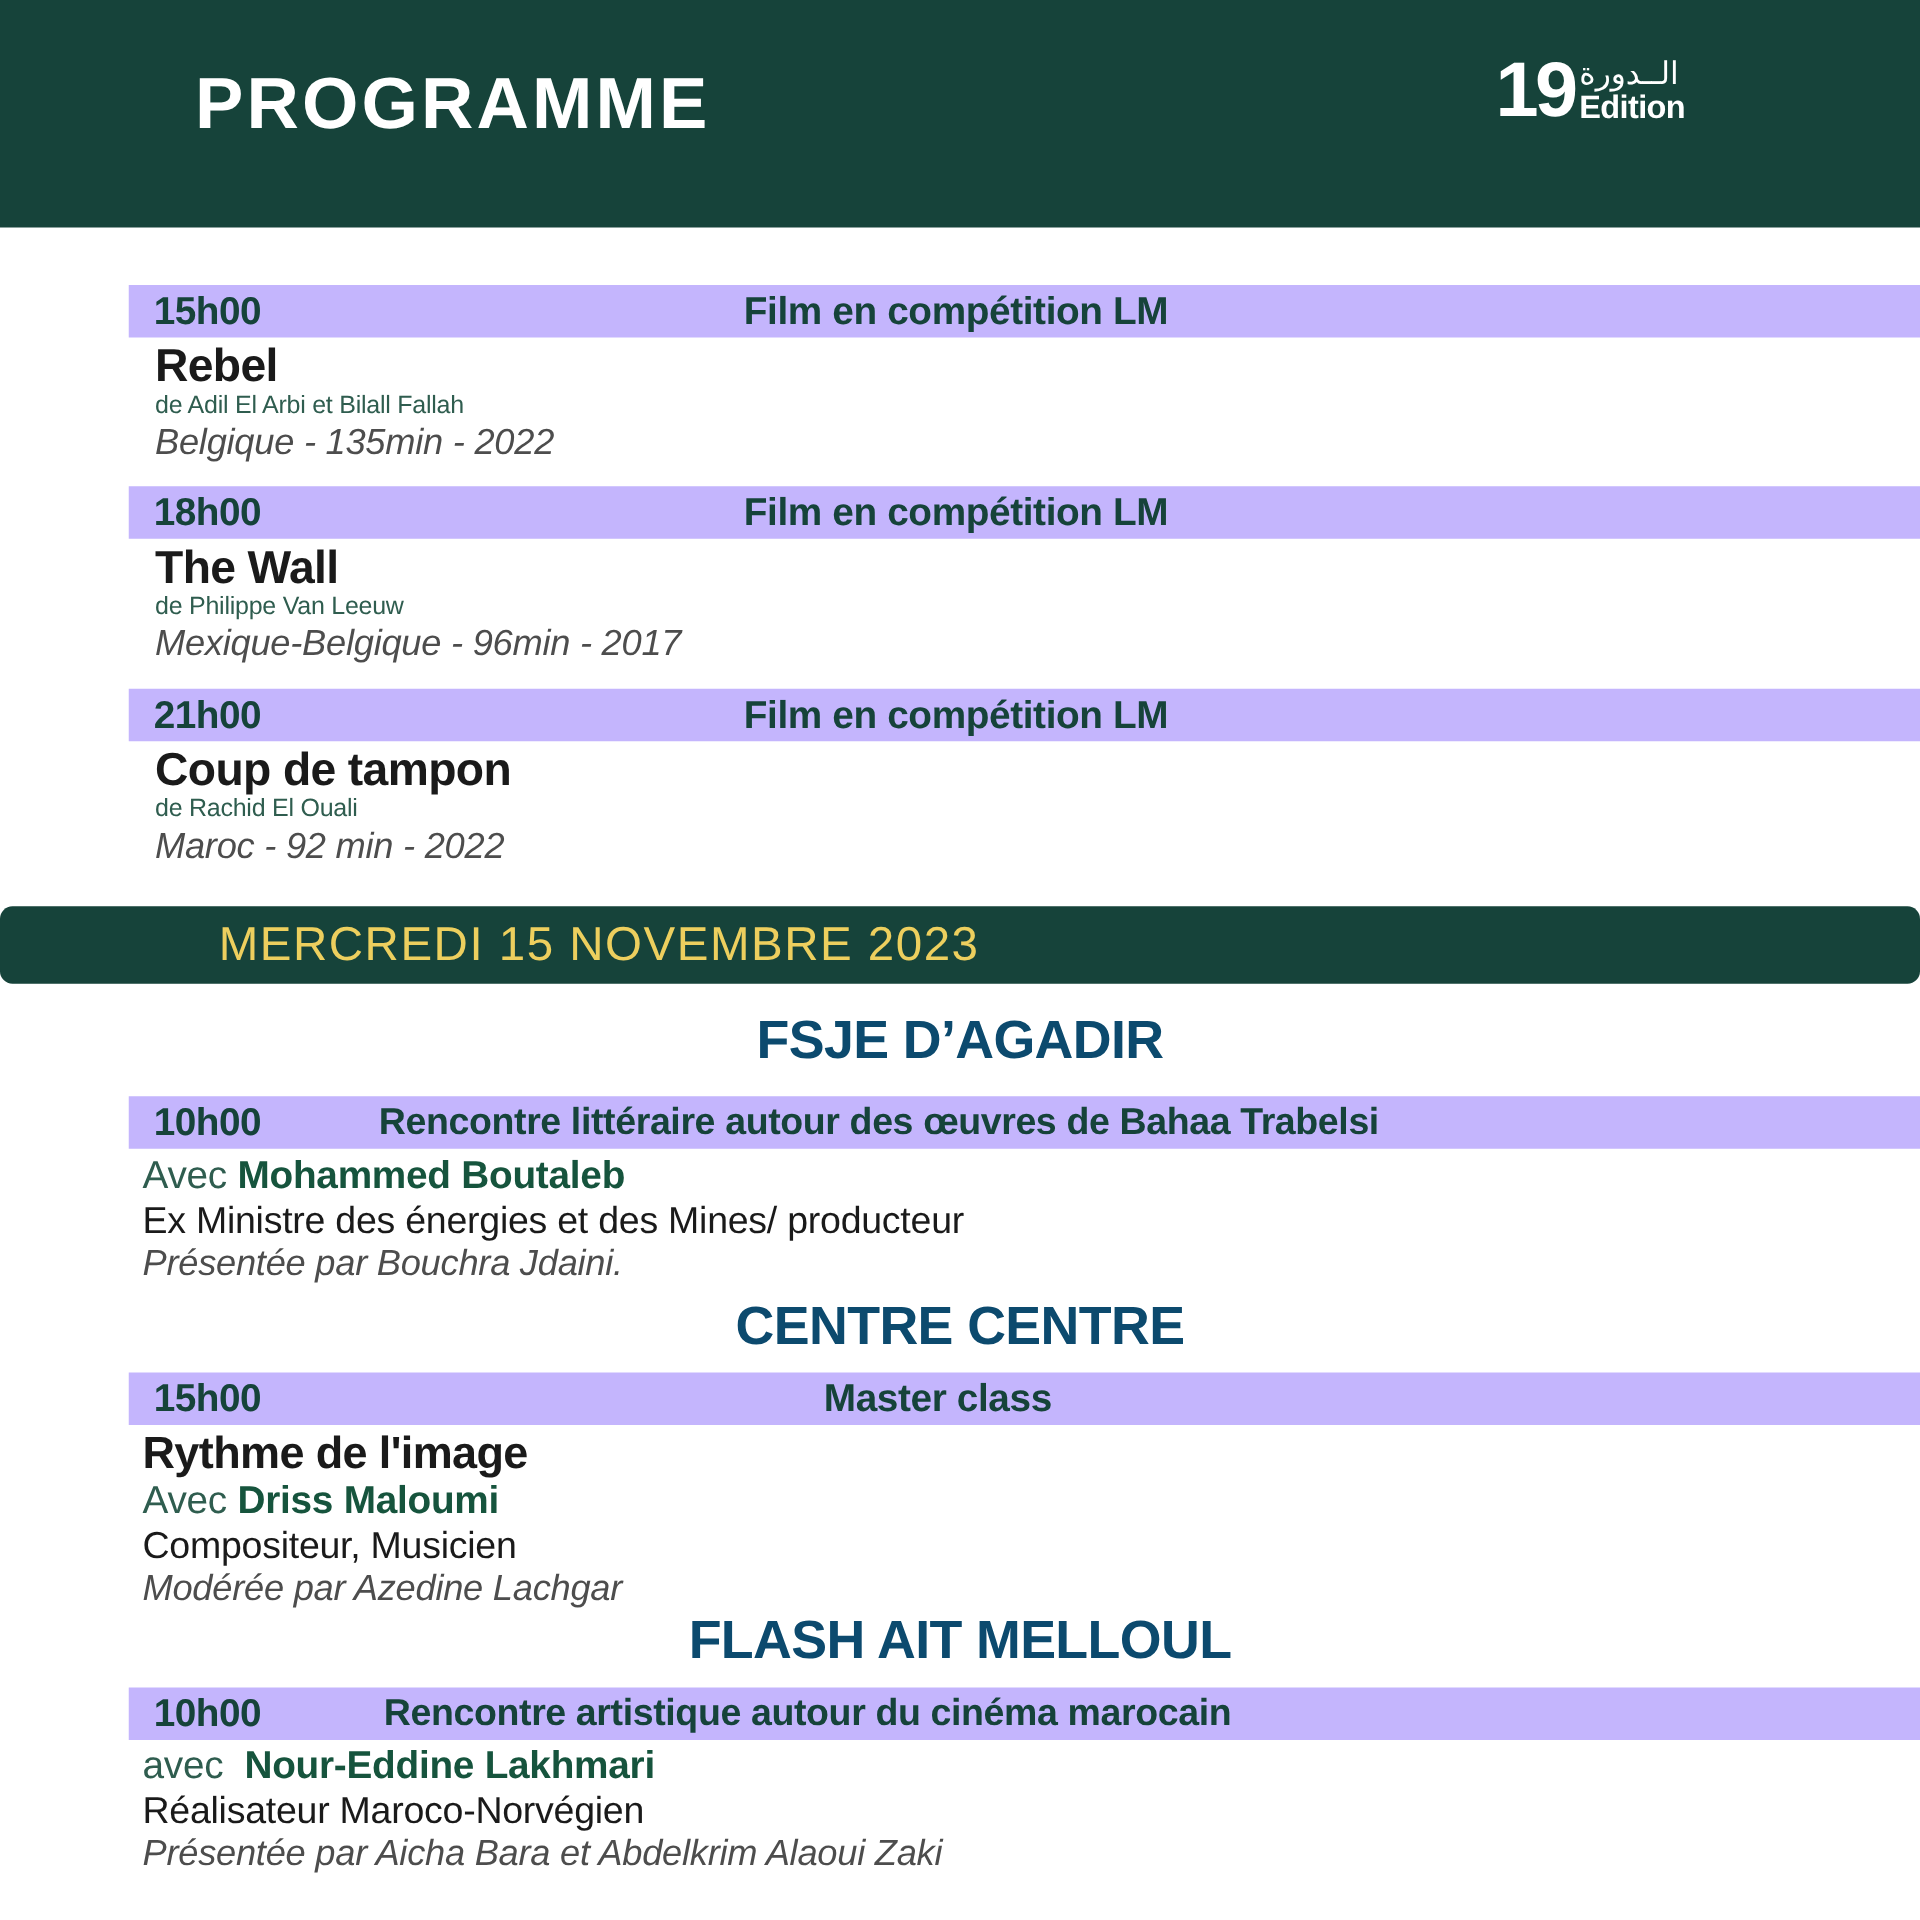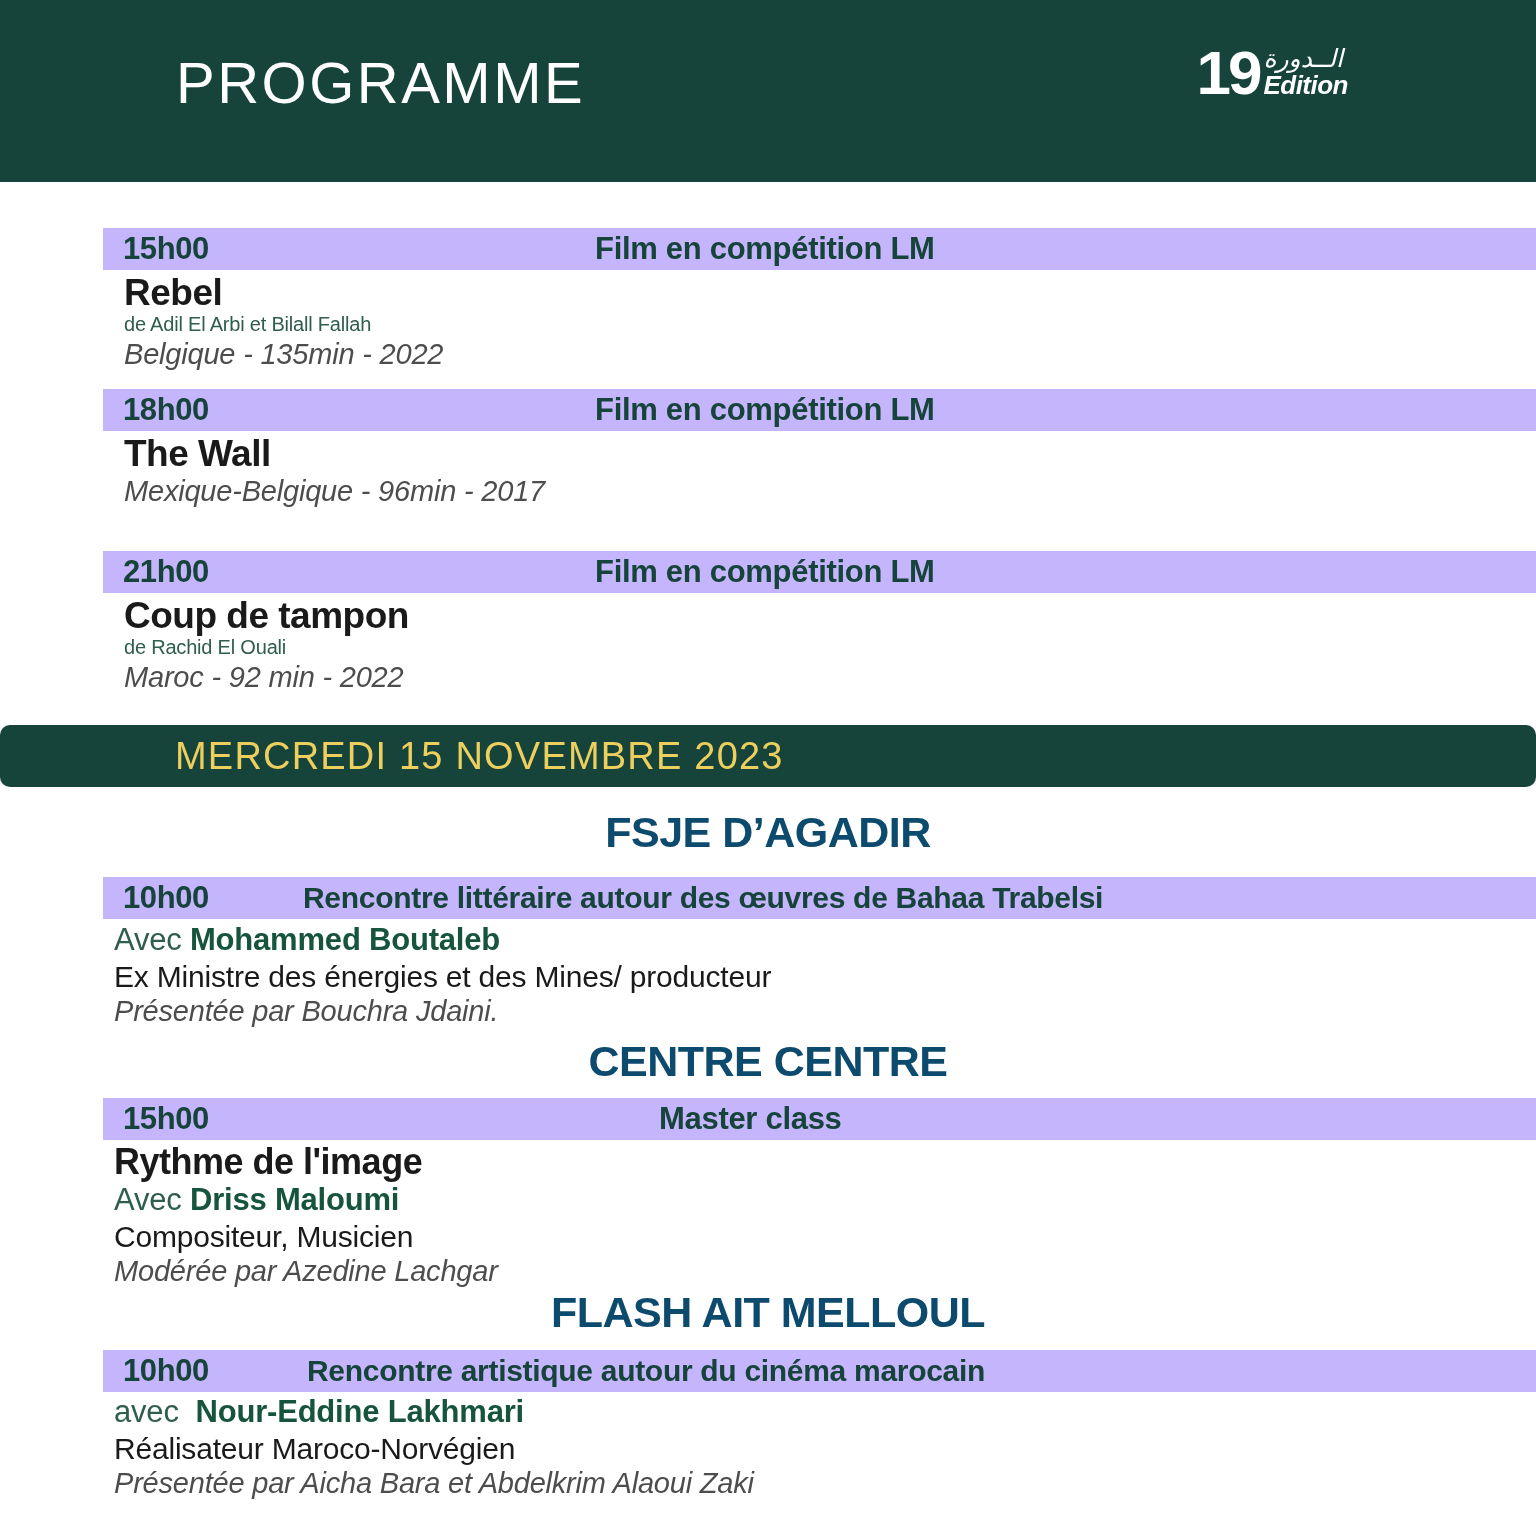--- a/index.html
+++ b/index.html
@@ -14,25 +14,25 @@
   
   .header {
     position:relative;
     height:182px;
     background:#16433a;
     display:flex;
     align-items:center;
   }
   .header-title {
     position:absolute;
-    left:176px;
+    left:156px;
     top:54px;
     color:#ffffff;
     font-size:58px;
-    font-weight:400;
+    font-weight:700;
     letter-spacing:2.5px;
     line-height:1;
     font-family:"Liberation Sans", sans-serif;
   }
   .edition-logo {
     position:absolute;
     right:188px;
     top:44px;
     display:flex;
     align-items:flex-start;
@@ -44,21 +44,20 @@
     line-height:0.92;
     letter-spacing:-3px;
     font-family:"Liberation Sans", sans-serif;
   }
   .edition-right {
     display:flex;
     flex-direction:column;
     align-items:flex-start;
     margin-left:4px;
     padding-top:2px;
-    font-style:italic;
   }
   .edition-ar {
     font-size:25px;
     line-height:1.05;
     font-family:"DejaVu Sans", sans-serif;
     direction:rtl;
     letter-spacing:0px;
   }
   .edition-fr {
     font-size:26px;
@@ -200,20 +199,21 @@
     <div class="author">de Adil El Arbi et Bilall Fallah</div>
     <div class="meta">Belgique - 135min - 2022</div>
   </div>
 
   <div class="band" style="top:389px;">
     <span class="time">18h00</span>
     <span class="label film">Film en compétition LM</span>
   </div>
   <div class="entry" style="top:433px;">
     <div class="title">The Wall</div>
+    <div class="author">de Philippe Van Leeuw</div>
     <div class="meta">Mexique-Belgique - 96min - 2017</div>
   </div>
 
   <div class="band" style="top:551px;">
     <span class="time">21h00</span>
     <span class="label film">Film en compétition LM</span>
   </div>
   <div class="entry" style="top:595px;">
     <div class="title">Coup de tampon</div>
     <div class="author">de Rachid El Ouali</div>

